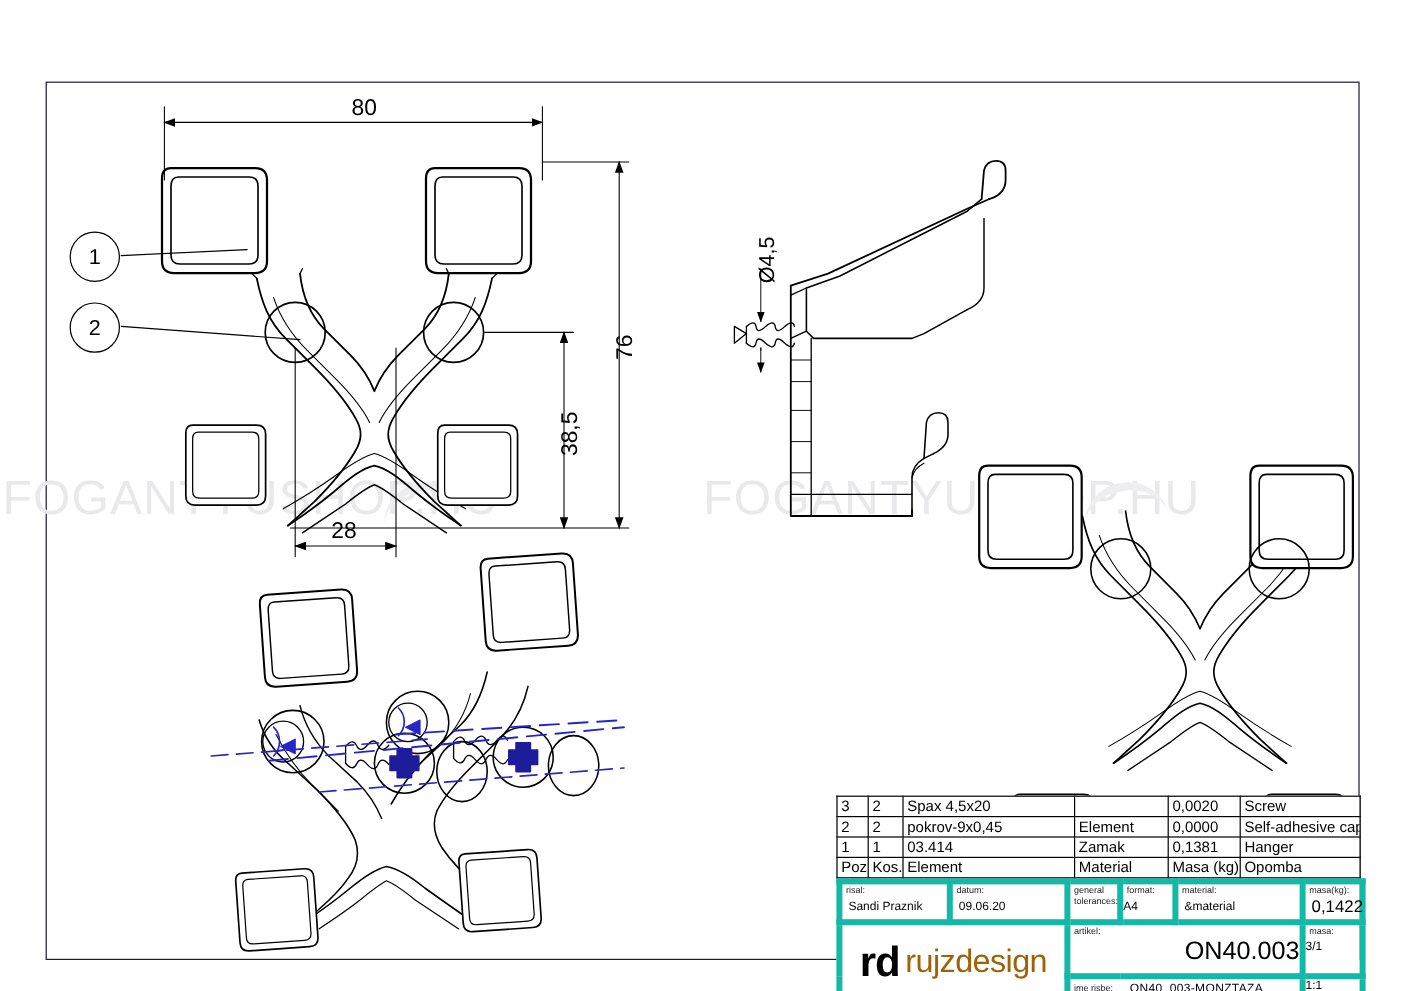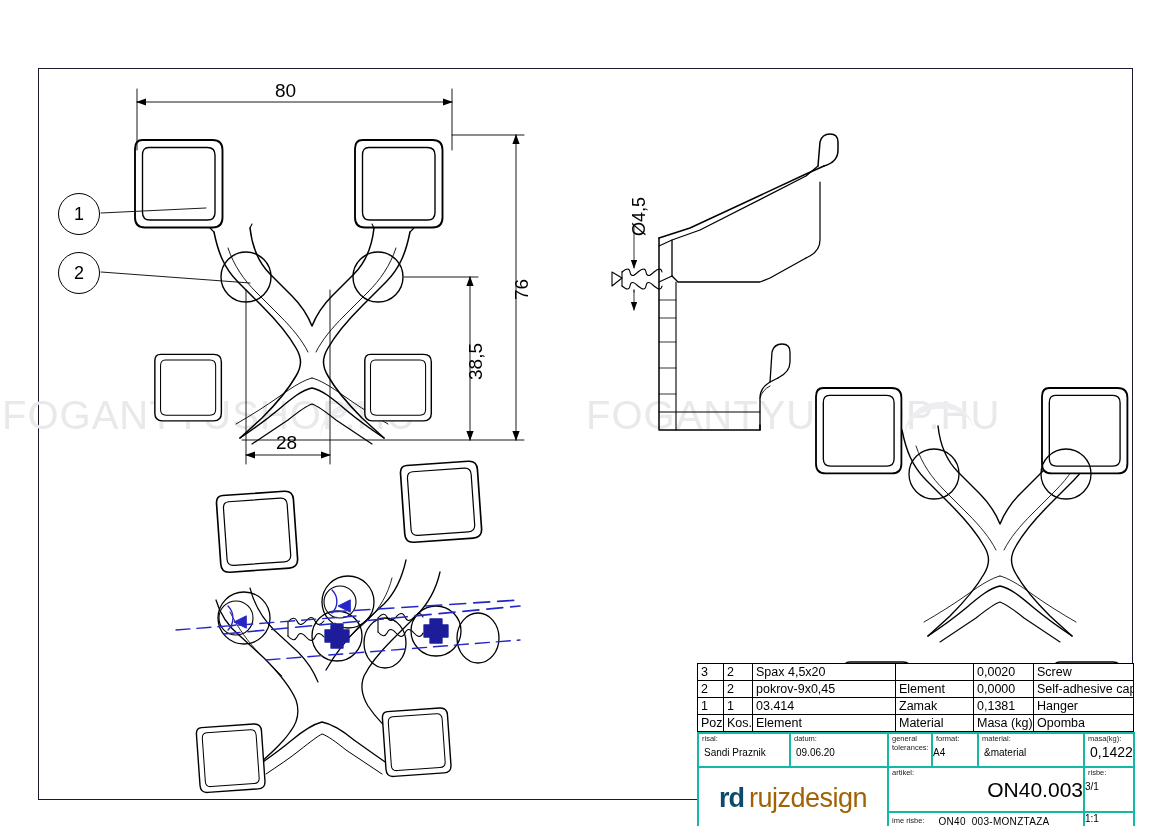--- a/index.html
+++ b/index.html
@@ -138,21 +138,21 @@
   #bom td.ctr { text-align: left; }
 
   .tb-lower {
     width: 100%;
     border-collapse: collapse;
     table-layout: fixed;
     border: 1.5px solid #111;
     border-top: none;
   }
   .tb-lower td {
-    border: 2px solid #14b8a6;
+    border: 5px solid #14b8a6;
     vertical-align: top;
     padding: 0;
     position: relative;
   }
   .cap {
     font-size: 7.5px;
     line-height: 8.5px;
     color: #222;
     padding: 1px 0 0 3px;
     font-family: "Liberation Sans", sans-serif;
@@ -188,23 +188,23 @@
   }
   .logo-wrap {
     display: flex;
     align-items: center;
     justify-content: center;
     height: 45px;
     gap: 5px;
   }
   .logo-rd {
     font-family: "Liberation Sans", sans-serif;
-    font-size: 27px;
+    font-size: 35px;
     font-weight: 600;
-    color: #0c4a6e;
+    color: #000000;
     letter-spacing: -1px;
   }
   .logo-name {
     font-family: "Liberation Sans", sans-serif;
     font-size: 27px;
     color: #a16207;
     letter-spacing: -0.5px;
   }
   .scale-cell { font-size: 10px; padding: 2px 0 0 4px; }
 </style>
@@ -448,21 +448,21 @@
       </g>
 
       <g stroke="#2626c8" fill="none" stroke-width="1.4">
         <path d="M228,606 a17,17 0 0 1 0,24"></path>
         <path d="M332,590 a16,16 0 0 1 0,23"></path>
       </g>
 
     </g>
   </svg>
 
-  <div class="dim" style="left:275px; top:80px;">80</div>
+  <div class="dim" style="left:293px; top:80px;">80</div>
   <div class="dim dim-vert" style="left:511px; top:300px;">76</div>
   <div class="dim dim-vert" style="left:465px; top:380px;">38,5</div>
   <div class="dim" style="left:276px; top:432px;">28</div>
   <div class="dim dim-vert" style="left:629px; top:236px; font-size:18px;">Ø4,5</div>
 
   <div class="balloon" style="left:58px; top:193px;">
     <span>1</span>
   </div>
   <div class="balloon" style="left:58px; top:252px;">
     <span>2</span>
@@ -556,21 +556,21 @@
             <div class="logo-wrap">
               <span class="logo-rd">rd</span>
               <span class="logo-name">rujzdesign</span>
             </div>
           </td>
           <td colspan="3">
             <div class="cap">artikel:</div>
             <div class="val val-big">ON40.003</div>
           </td>
           <td>
-            <div class="cap">risbe:</div>
+            <div class="cap">masa:</div>
             <div class="val val-ctr">3/1</div>
           </td>
         </tr>
         <tr class="tb-row-b">
           <td colspan="3">
             <div style="display:flex; align-items:center; height:16px;">
               <span class="cap" style="padding:0 8px 0 3px;">ime risbe:</span>
               <span class="val-small">ON40_003-MONZTAZA</span>
             </div>
           </td>

